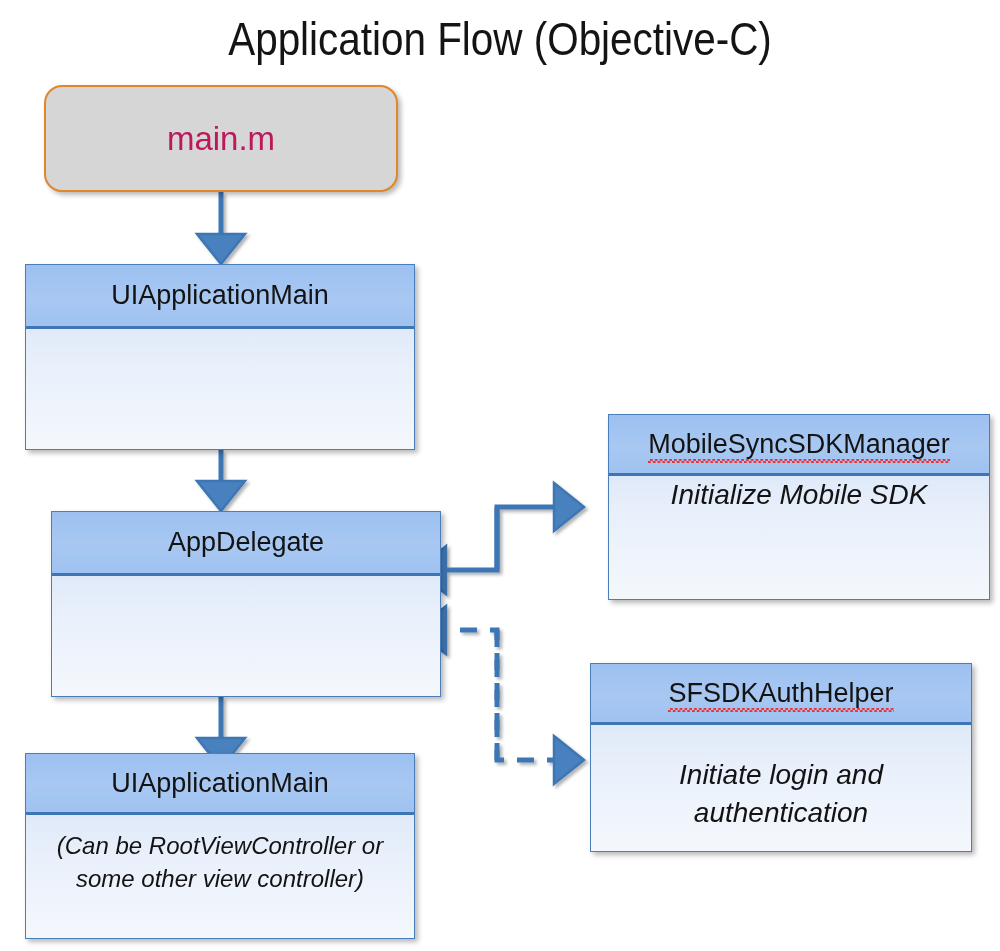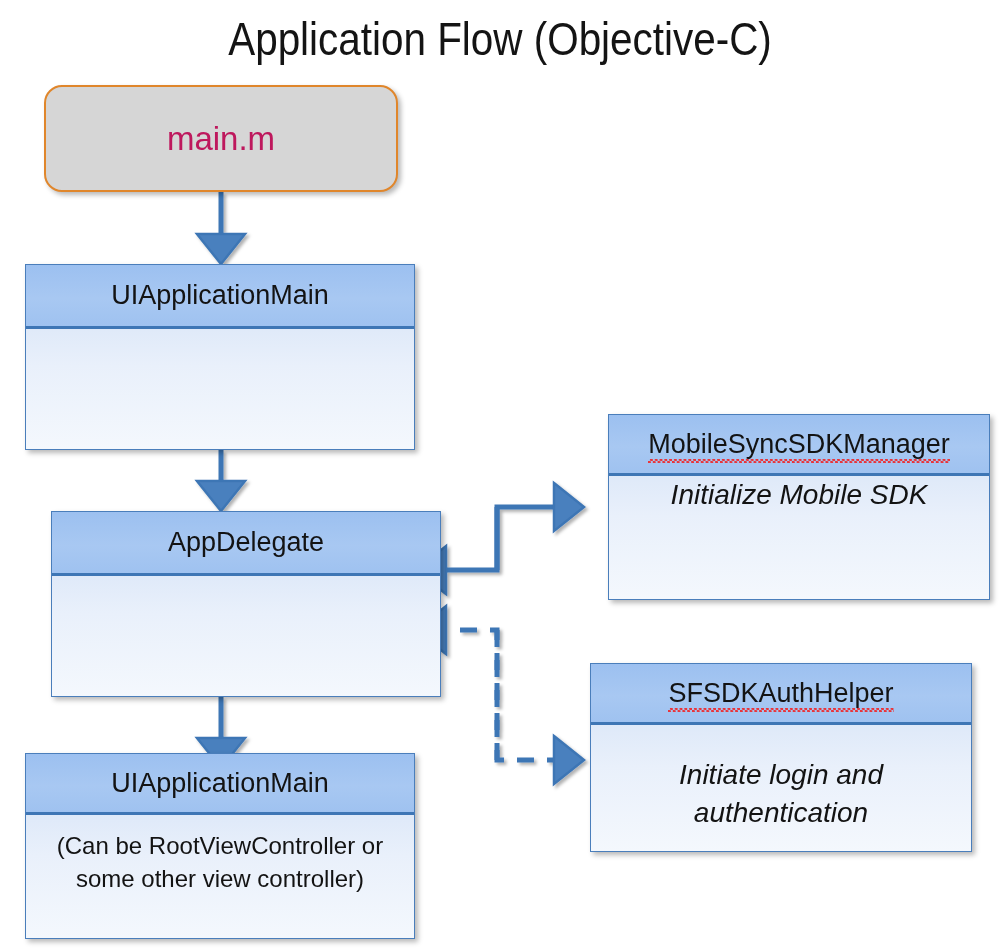--- a/index.html
+++ b/index.html
@@ -105,20 +105,21 @@
     align-items: center;
     justify-content: center;
     padding: 0 10px;
   }
   .node-body-text {
     font-size: 25px;
     line-height: 33px;
     color: #131313;
     text-align: center;
     font-family: "Liberation Sans", sans-serif;
+    font-style: italic;
   }
   .node-body-text.italic {
     font-style: italic;
     font-size: 28px;
     line-height: 38px;
   }
 
   
   #connectors {
     position: absolute;

